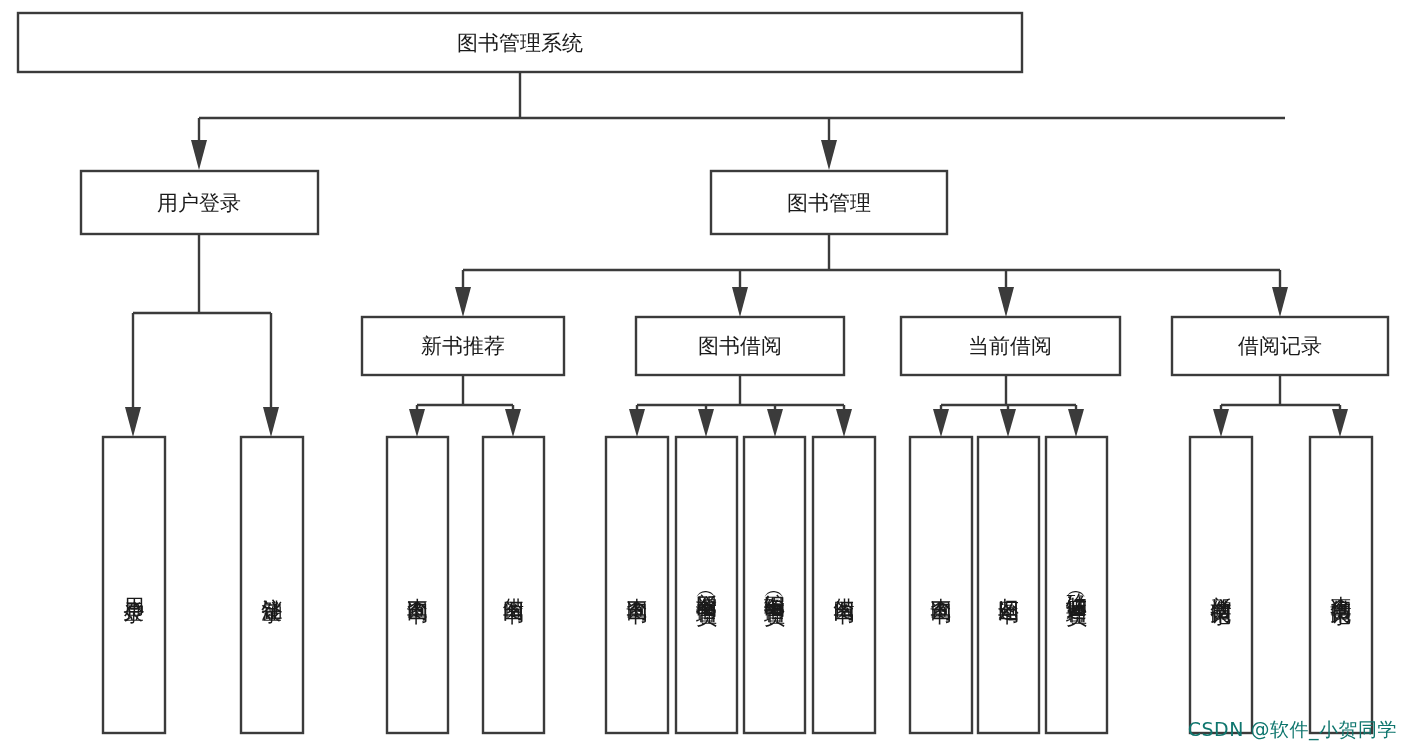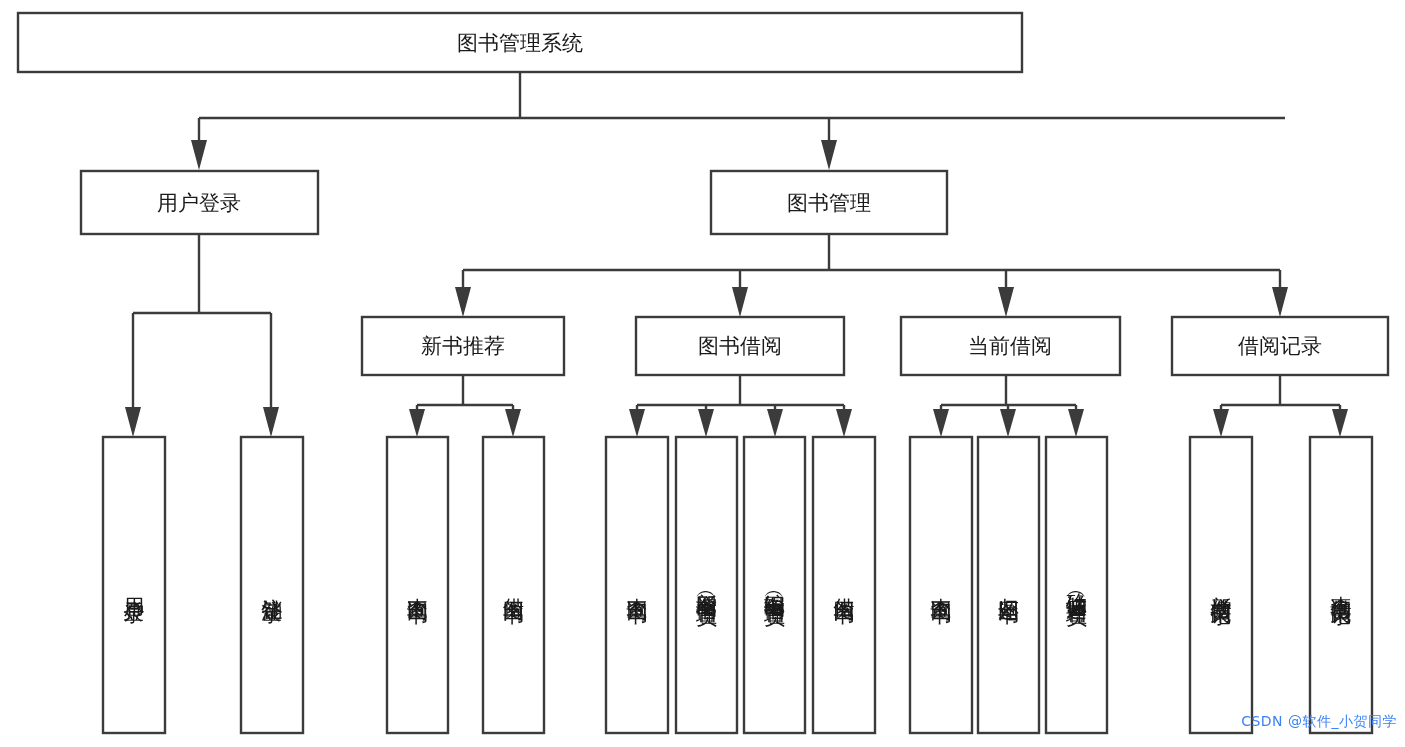--- a/index.html
+++ b/index.html
@@ -41,24 +41,24 @@
     stroke-width: 2.4;
     fill: none;
   }
   .arrow-head {
     fill: #3b3b3b;
     stroke: none;
   }
   .watermark {
     position: absolute;
     right: 8px;
-    bottom: 16px;
-    font-family: "DejaVu Sans", "Liberation Sans", sans-serif;
-    font-size: 14px;
-    color: #3b82f6;
+    bottom: 4px;
+    font-family: "DejaVu Sans", "Liberation Sans", sans-serif;
+    font-size: 19px;
+    color: #0f766e;
     white-space: nowrap;
     letter-spacing: 0.5px;
     user-select: none;
   }
   .vlabel-wrap {
     position: absolute;
     display: flex;
     align-items: center;
     justify-content: center;
     writing-mode: vertical-rl;

